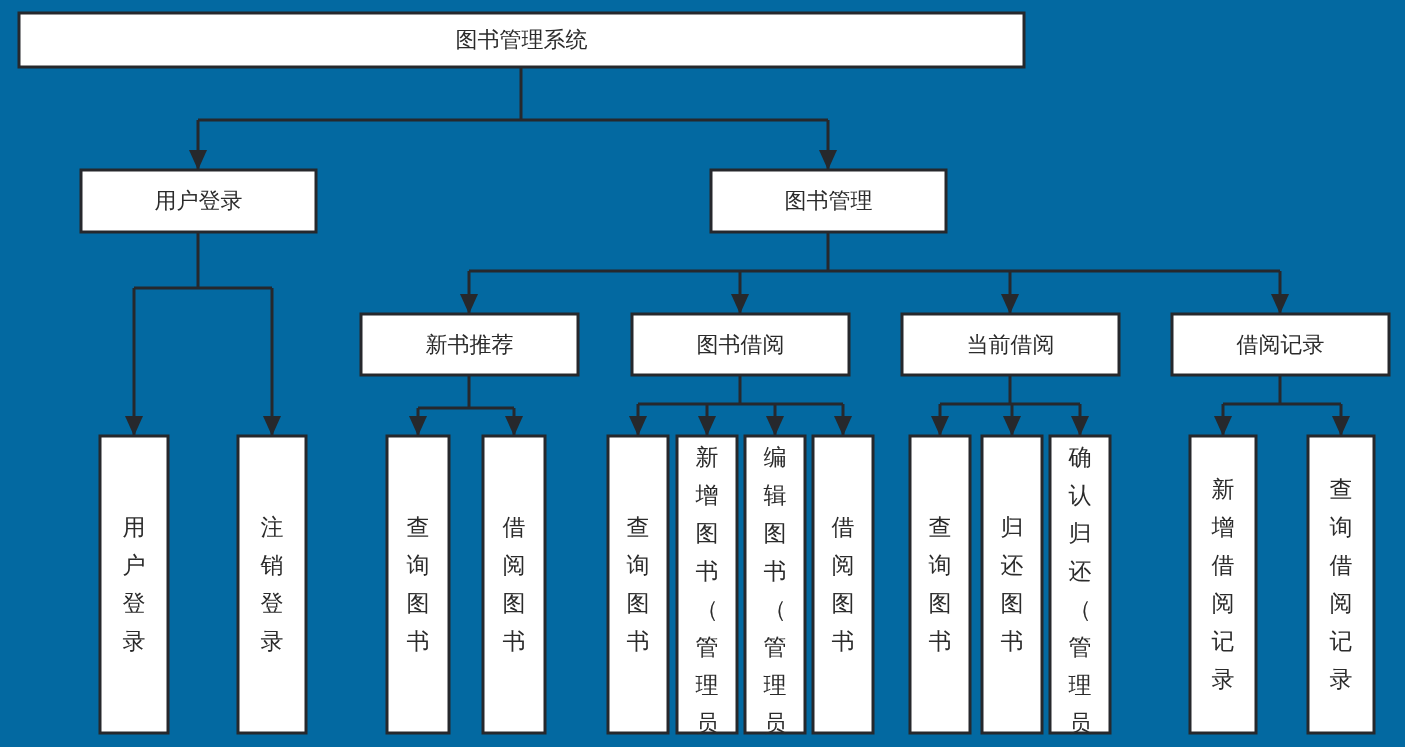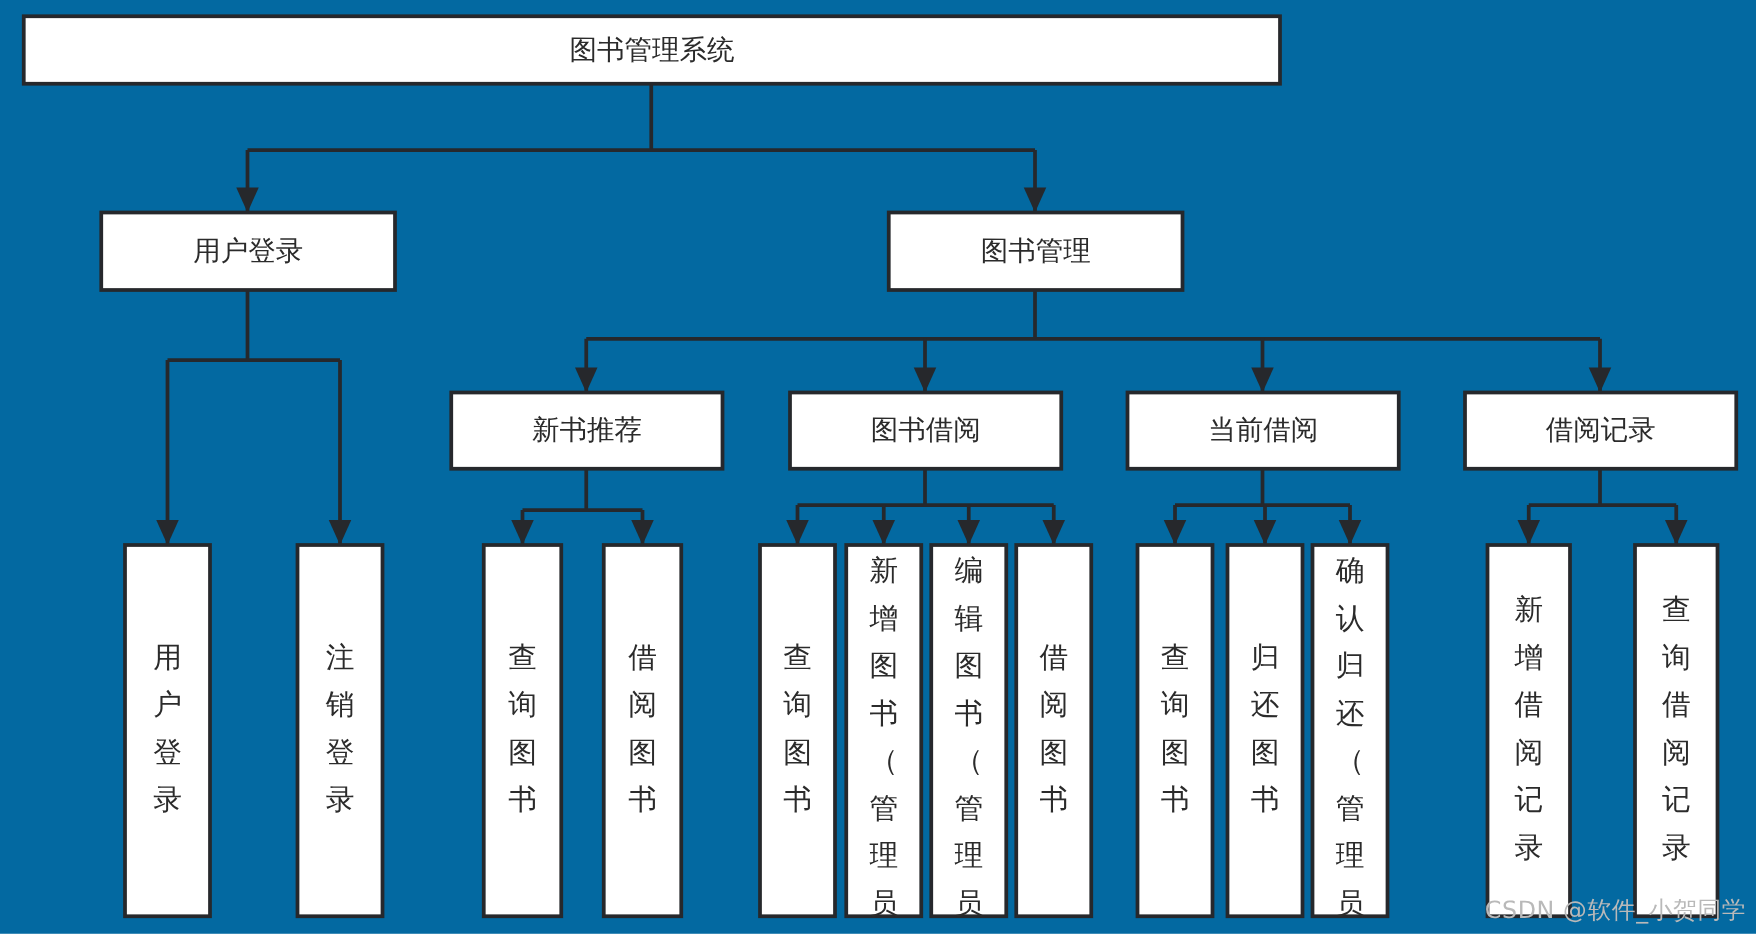--- a/index.html
+++ b/index.html
@@ -180,14 +180,13 @@
         <g>
           <rect x="1190" y="436" width="66" height="297" class="box-rect"></rect>
           <text x="1223" y="489.5" class="node-label vertical"><tspan x="1223" dy="0">新</tspan><tspan x="1223" dy="38">增</tspan><tspan x="1223" dy="38">借</tspan><tspan x="1223" dy="38">阅</tspan><tspan x="1223" dy="38">记</tspan><tspan x="1223" dy="38">录</tspan></text>
         </g>
         <g>
           <rect x="1308" y="436" width="66" height="297" class="box-rect"></rect>
           <text x="1341" y="489.5" class="node-label vertical"><tspan x="1341" dy="0">查</tspan><tspan x="1341" dy="38">询</tspan><tspan x="1341" dy="38">借</tspan><tspan x="1341" dy="38">阅</tspan><tspan x="1341" dy="38">记</tspan><tspan x="1341" dy="38">录</tspan></text>
         </g>
       </g>
   </svg>
-  <div class="watermark">CSDN @软件_小贺同学</div>
 </div>
 
 </body></html>

